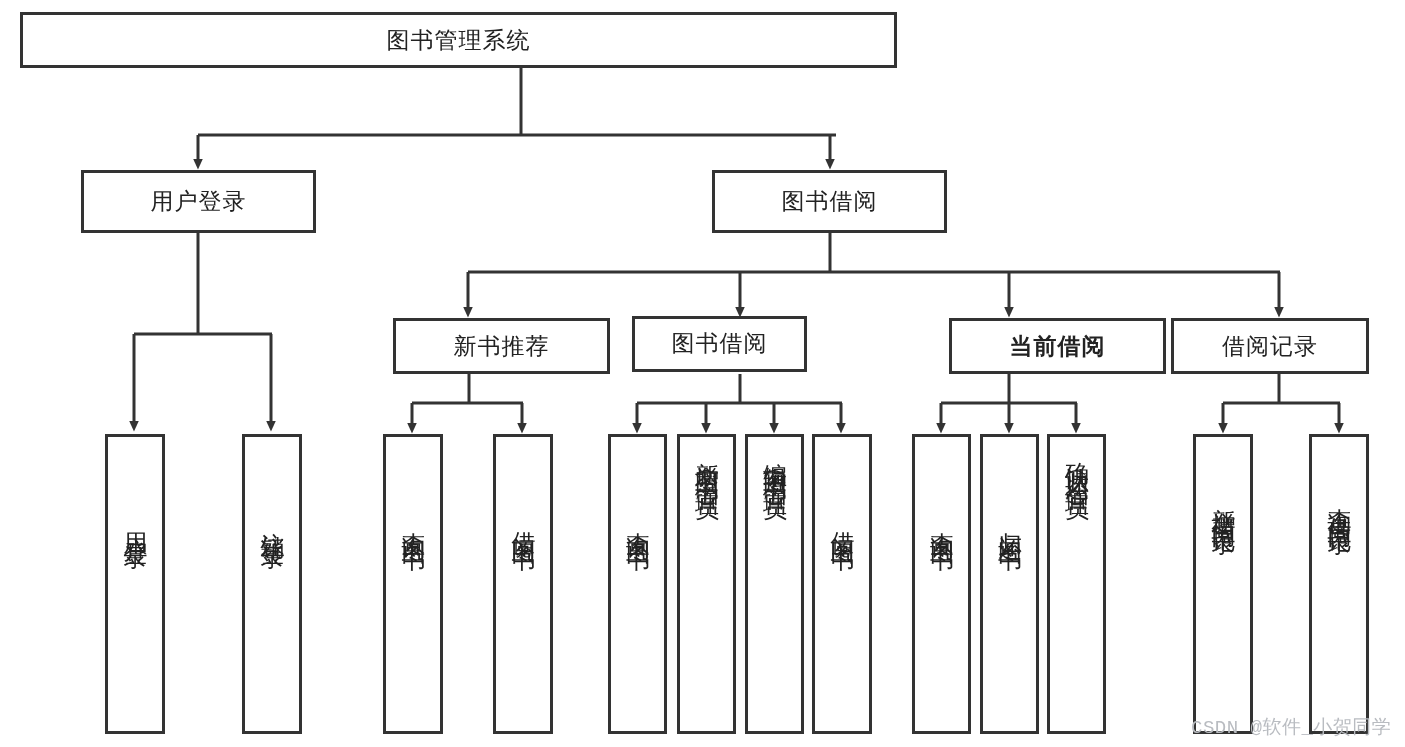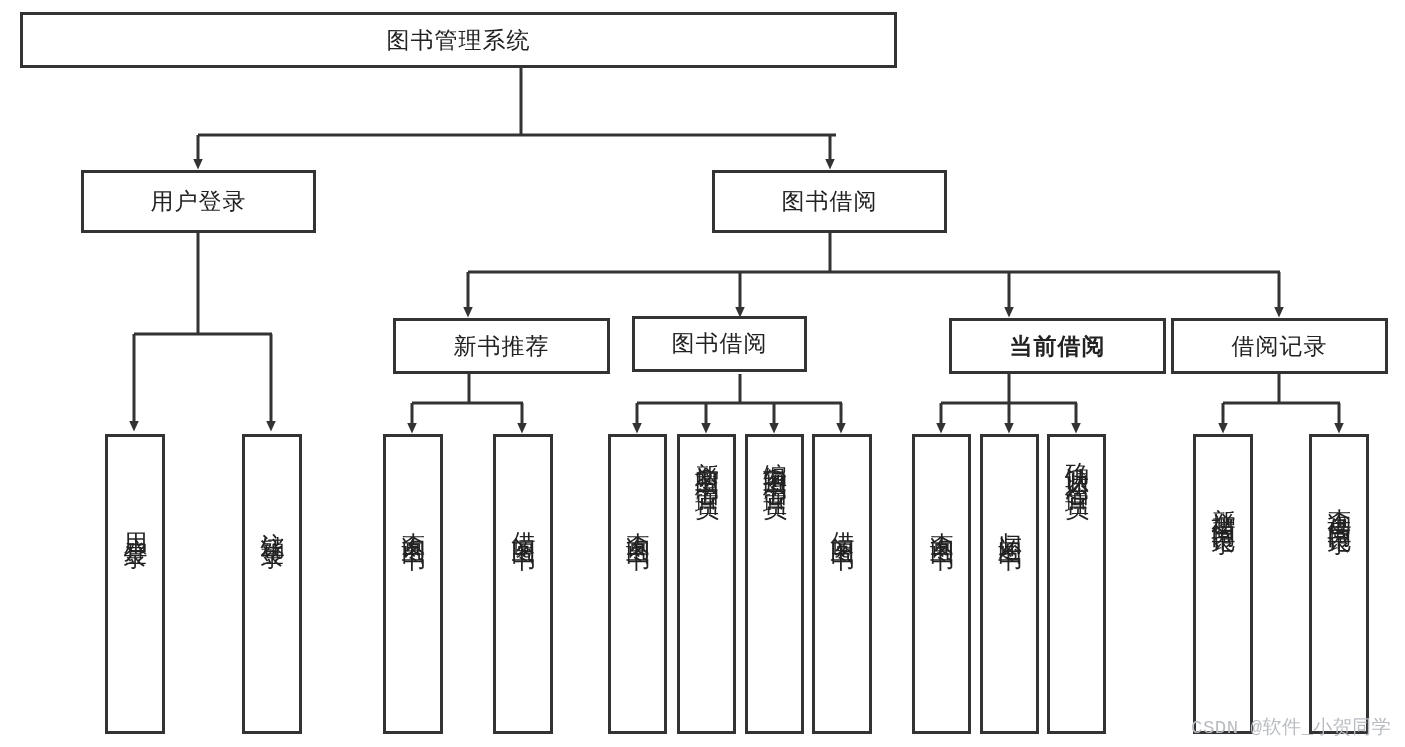--- a/index.html
+++ b/index.html
@@ -141,21 +141,21 @@
 
   <div class="node" style="left:361px; top:318px; width:217px; height:56px;margin-left:32px;">
     <span class="lbl">新书推荐</span>
   </div>
   <div class="node" style="left:632px; top:316px; width:175px; height:56px;font-family:Liberation Serif, serif;">
     <span class="lbl">图书借阅</span>
   </div>
   <div class="node" style="left:949px; top:318px; width:217px; height:56px;font-weight:bold;">
     <span class="lbl">当前借阅</span>
   </div>
-  <div class="node" style="left:1171px; top:318px; width:217px; height:56px;">
+  <div class="node" style="left:1171px; top:318px; width:198px; height:56px;">
     <span class="lbl">借阅记录</span>
   </div>
 
   <div class="node vert mid" style="left:105px; top:434px; width:60px; height:300px;">
     <span class="lbl">用户登录</span>
   </div>
   <div class="node vert mid" style="left:242px; top:434px; width:60px; height:300px;">
     <span class="lbl">注销登录</span>
   </div>
 

